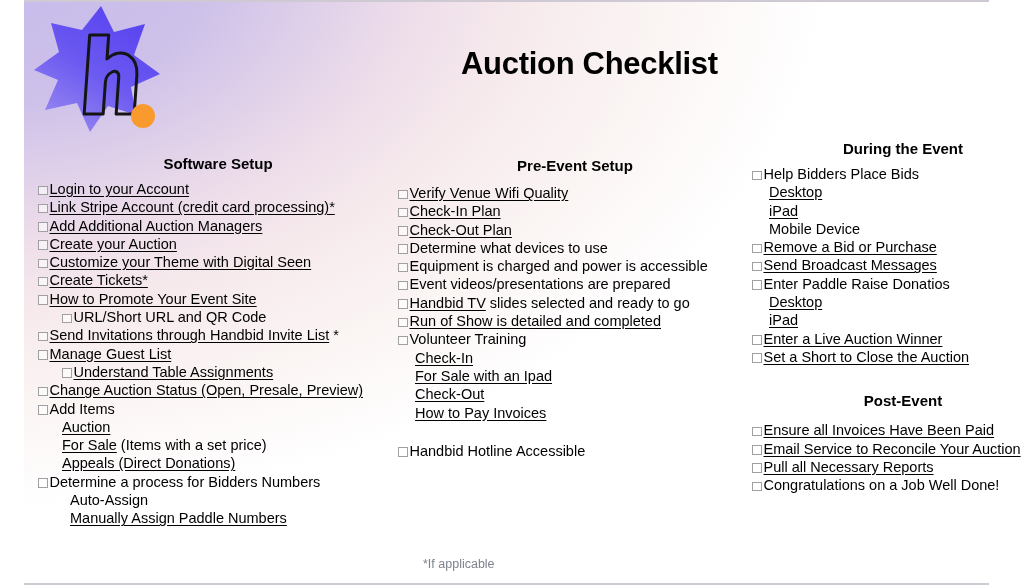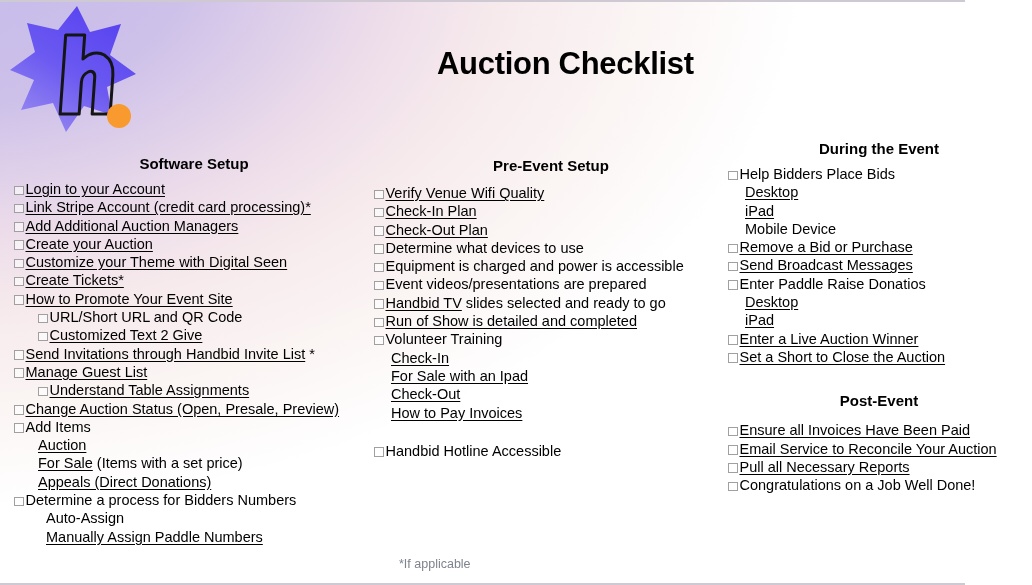--- a/index.html
+++ b/index.html
@@ -13,20 +13,21 @@
     border-top:2px solid var(--edge-line,#cfc9d4);
     border-bottom:2px solid var(--edge-line,#cfc9d4);
     background:
       radial-gradient(115% 125% at -4% -8%,
         var(--bg-lavender,#c5bcec) 0%,
         #cdc0e9 20%,
         #ecdcea 38%,
         var(--bg-pink,#f6e9ec) 48%,
         #fbf5f4 62%,
         #ffffff 76%);
+    margin-left: 24px;
   }
   .logo{position:absolute;left:2px;top:0;width:150px;height:140px;}
   .title{
     position:absolute;left:437px;top:44px;margin:0;
     font-size:31px;font-weight:700;letter-spacing:-0.3px;
   }
   .col{position:absolute;}
   .col1{left:14px;top:151px;width:360px;}
   .col2{left:374px;top:153px;width:354px;}
   .col3{left:728px;top:136px;width:302px;}
@@ -77,21 +78,20 @@
       <div class="section">
         <div class="heading">Software Setup</div>
         <div class="item lvl0"><span class="cb"></span><span class="link">Login to your Account</span></div>
         <div class="item lvl0"><span class="cb"></span><span class="link">Link Stripe Account (credit card processing)*</span></div>
         <div class="item lvl0"><span class="cb"></span><span class="link">Add Additional Auction Managers</span></div>
         <div class="item lvl0"><span class="cb"></span><span class="link">Create your Auction</span></div>
         <div class="item lvl0"><span class="cb"></span><span class="link">Customize your Theme with Digital Seen</span></div>
         <div class="item lvl0"><span class="cb"></span><span class="link">Create Tickets*</span></div>
         <div class="item lvl0"><span class="cb"></span><span class="link">How to Promote Your Event Site</span></div>
         <div class="item lvl1"><span class="cb"></span><span>URL/Short URL and QR Code</span></div>
-        <div class="item lvl1"><span class="cb"></span><span class="link">Customized Text 2 Give</span></div>
         <div class="item lvl0"><span class="cb"></span><span class="link">Send Invitations through Handbid Invite List</span><span> *</span></div>
         <div class="item lvl0"><span class="cb"></span><span class="link">Manage Guest List</span></div>
         <div class="item lvl1"><span class="cb"></span><span class="link">Understand Table Assignments</span></div>
         <div class="item lvl0"><span class="cb"></span><span class="link">Change Auction Status (Open, Presale, Preview)</span></div>
         <div class="item lvl0"><span class="cb"></span><span>Add Items</span></div>
         <div class="item lvl1"><span class="link">Auction</span></div>
         <div class="item lvl1"><span class="link">For Sale</span><span> (Items with a set price)</span></div>
         <div class="item lvl1"><span class="link">Appeals (Direct Donations)</span></div>
         <div class="item lvl0"><span class="cb"></span><span>Determine a process for Bidders Numbers</span></div>
         <div class="item lvl2"><span>Auto-Assign</span></div>

